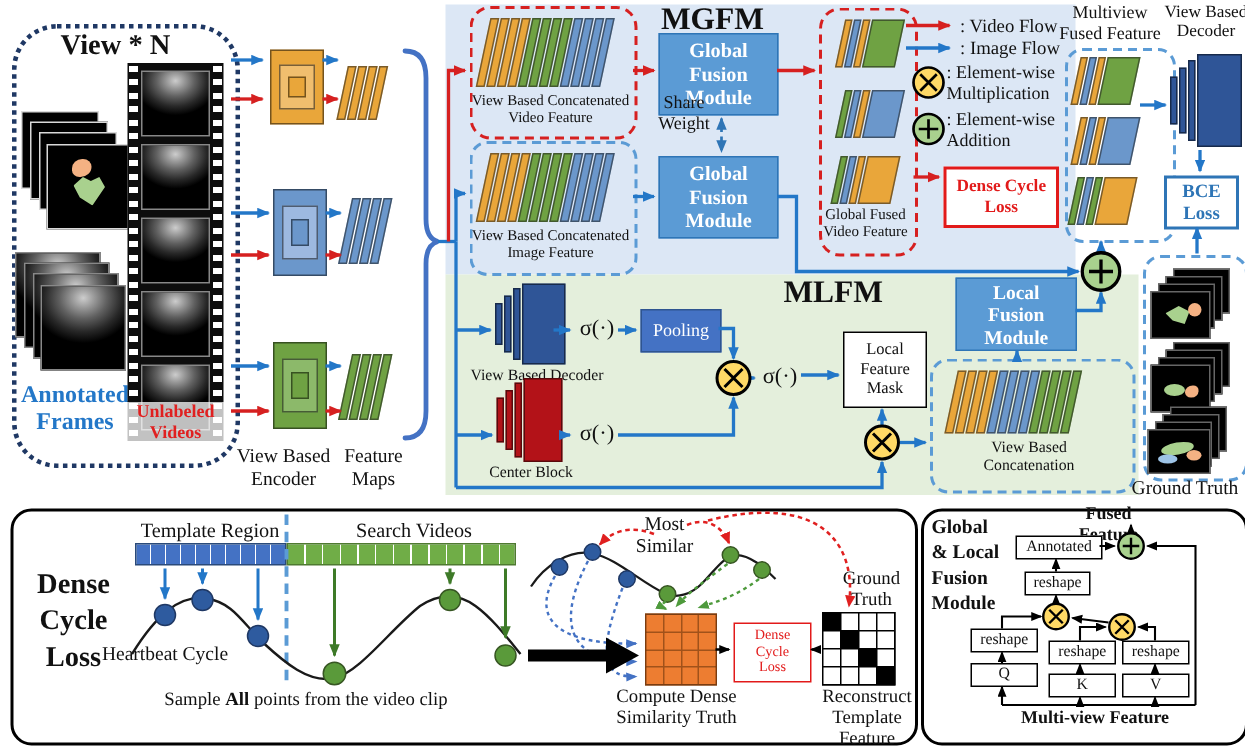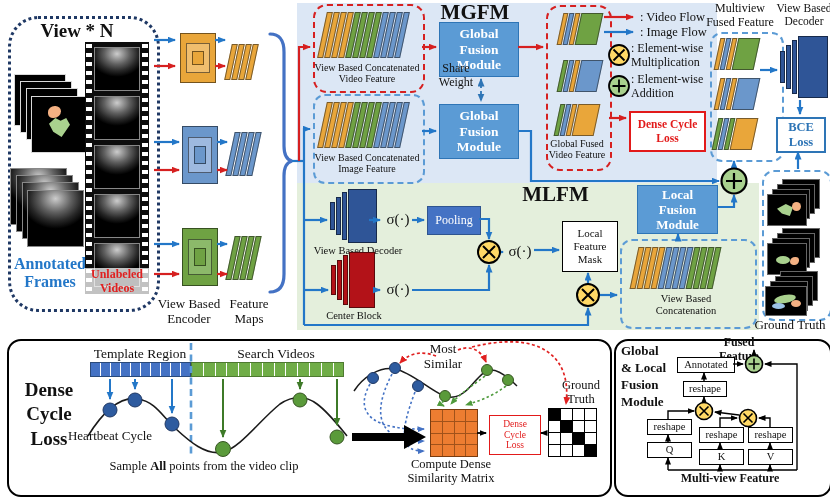--- a/index.html
+++ b/index.html
@@ -371,21 +371,23 @@
       <div class="cell on"></div>
       <div class="cell off"></div>
       <div class="cell off"></div>
       <div class="cell off"></div>
       <div class="cell off"></div>
       <div class="cell on"></div>
     </div>
   <div class="lbl" style="left:554px;top:378px;width:54px;font-size:12.5px;">Ground
 Truth</div>
   <div class="lbl" style="left:403px;top:457px;width:96px;font-size:12.5px;">Compute Dense
-Similarity Matrix</div>
+Similarity Truth</div>
+  <div class="lbl" style="left:538px;top:457px;width:80px;font-size:12.5px;">Reconstruct
+Template Feature</div>
 
   <div class="panel" style="left:614px;top:339px;width:214px;height:154px;"></div>
   <div class="lbl bold" style="left:621px;top:343px;width:62px;font-size:13px;line-height:1.3;text-align:left;">Global
 &amp; Local
 Fusion
 Module</div>
   <div class="lbl bold" style="left:703px;top:336px;width:72px;font-size:12px;">Fused Feature</div>
   <div class="abs whitebox" style="left:677px;top:357px;width:56px;height:14px;border-width:1.2px;font-size:10.5px;">Annotated</div>
   <div class="abs whitebox" style="left:683px;top:381px;width:42px;height:14px;border-width:1.2px;font-size:10.5px;">reshape</div>
   <div class="abs whitebox" style="left:647px;top:419px;width:43px;height:14px;border-width:1.2px;font-size:10.5px;">reshape</div>

